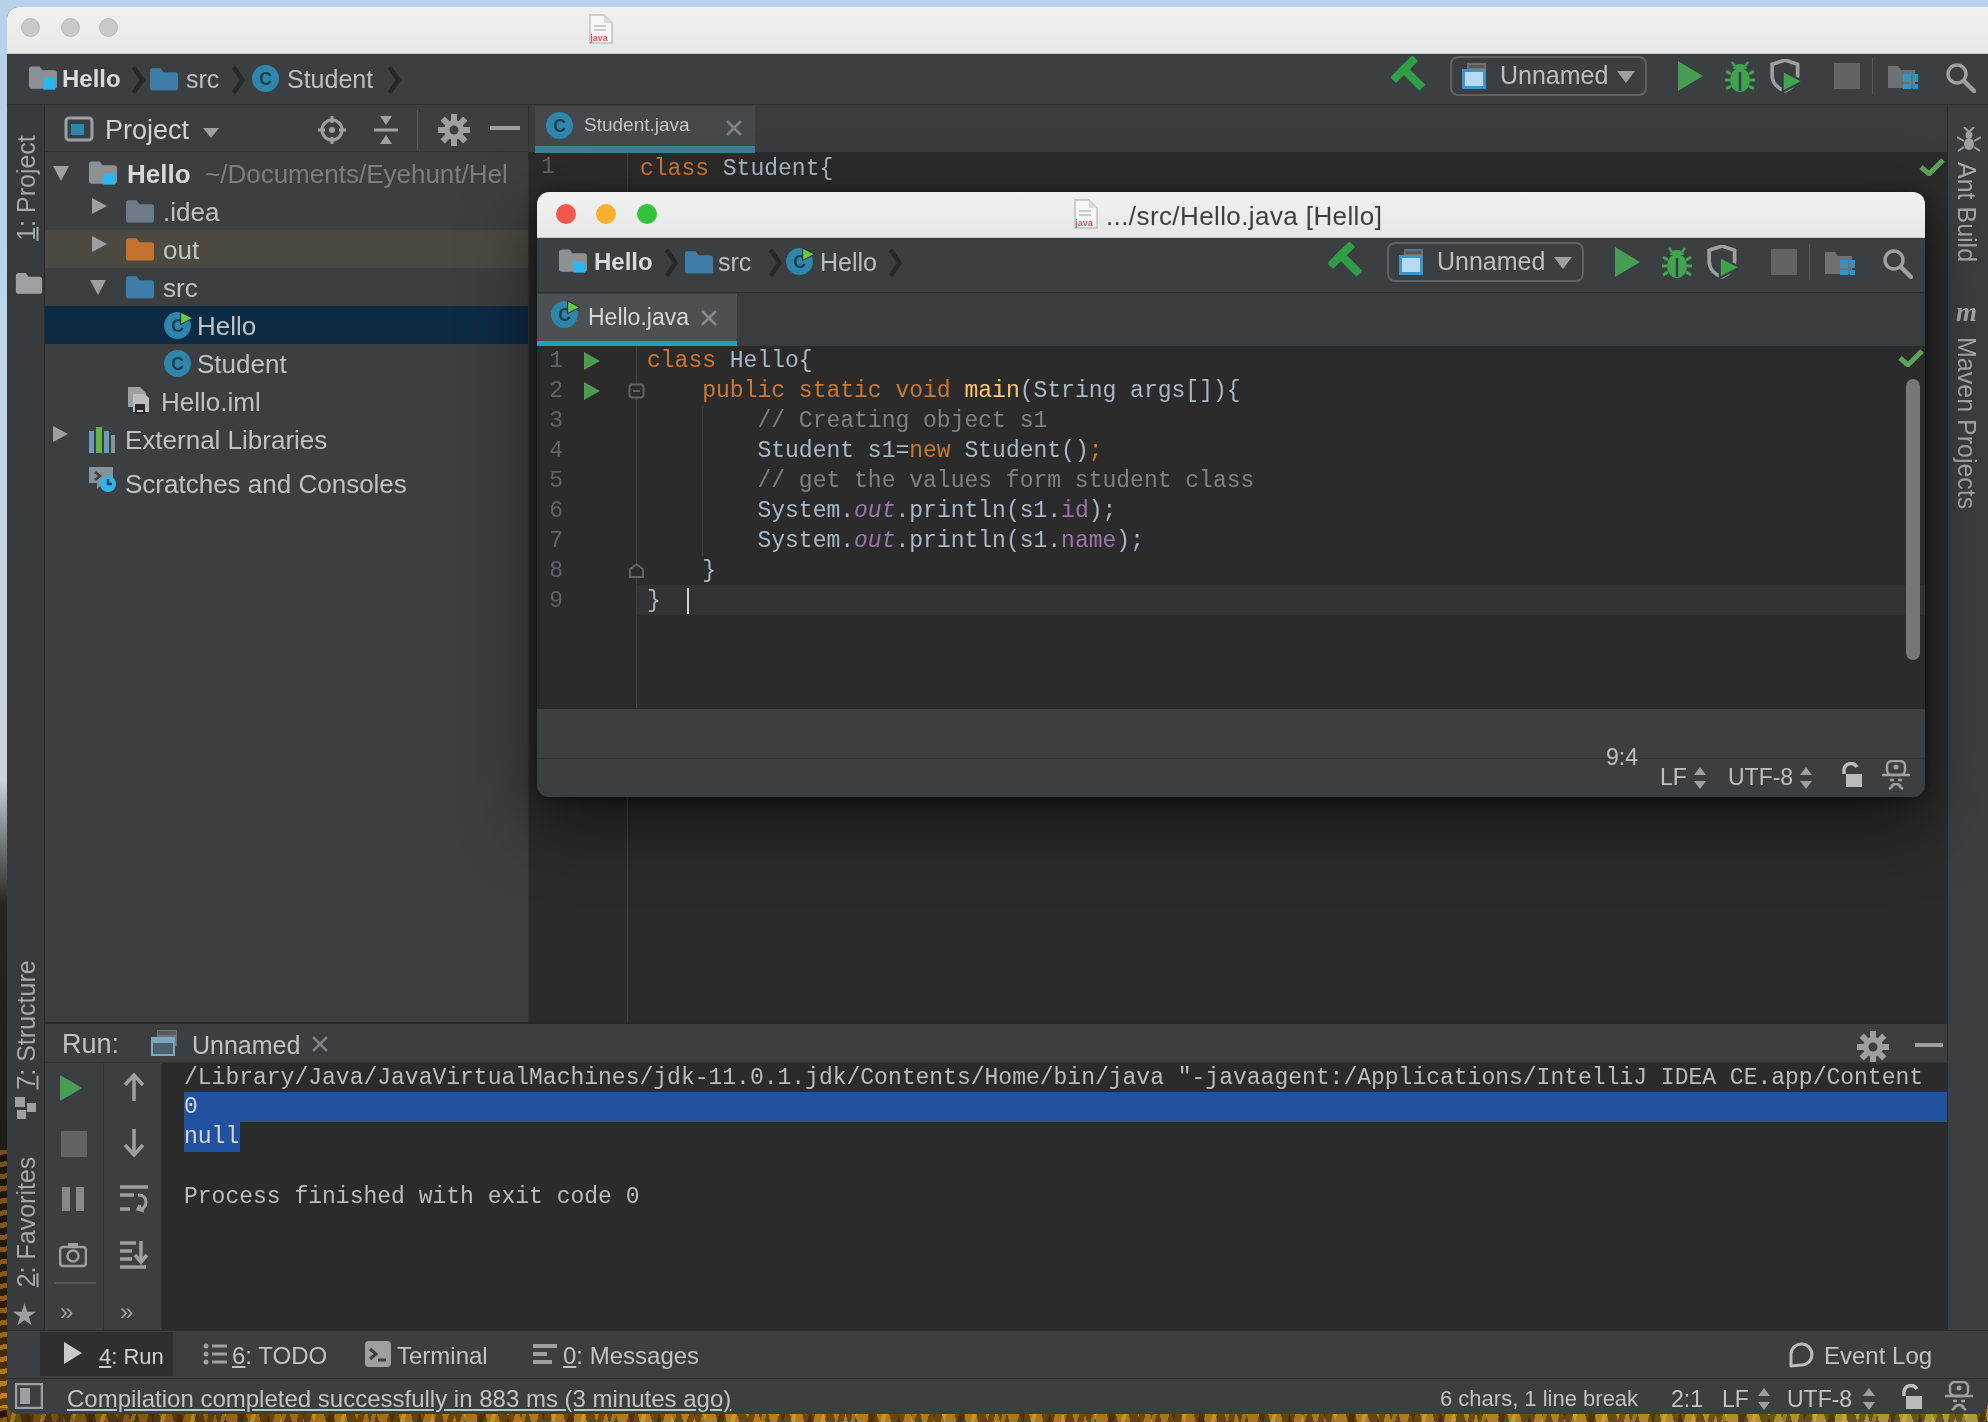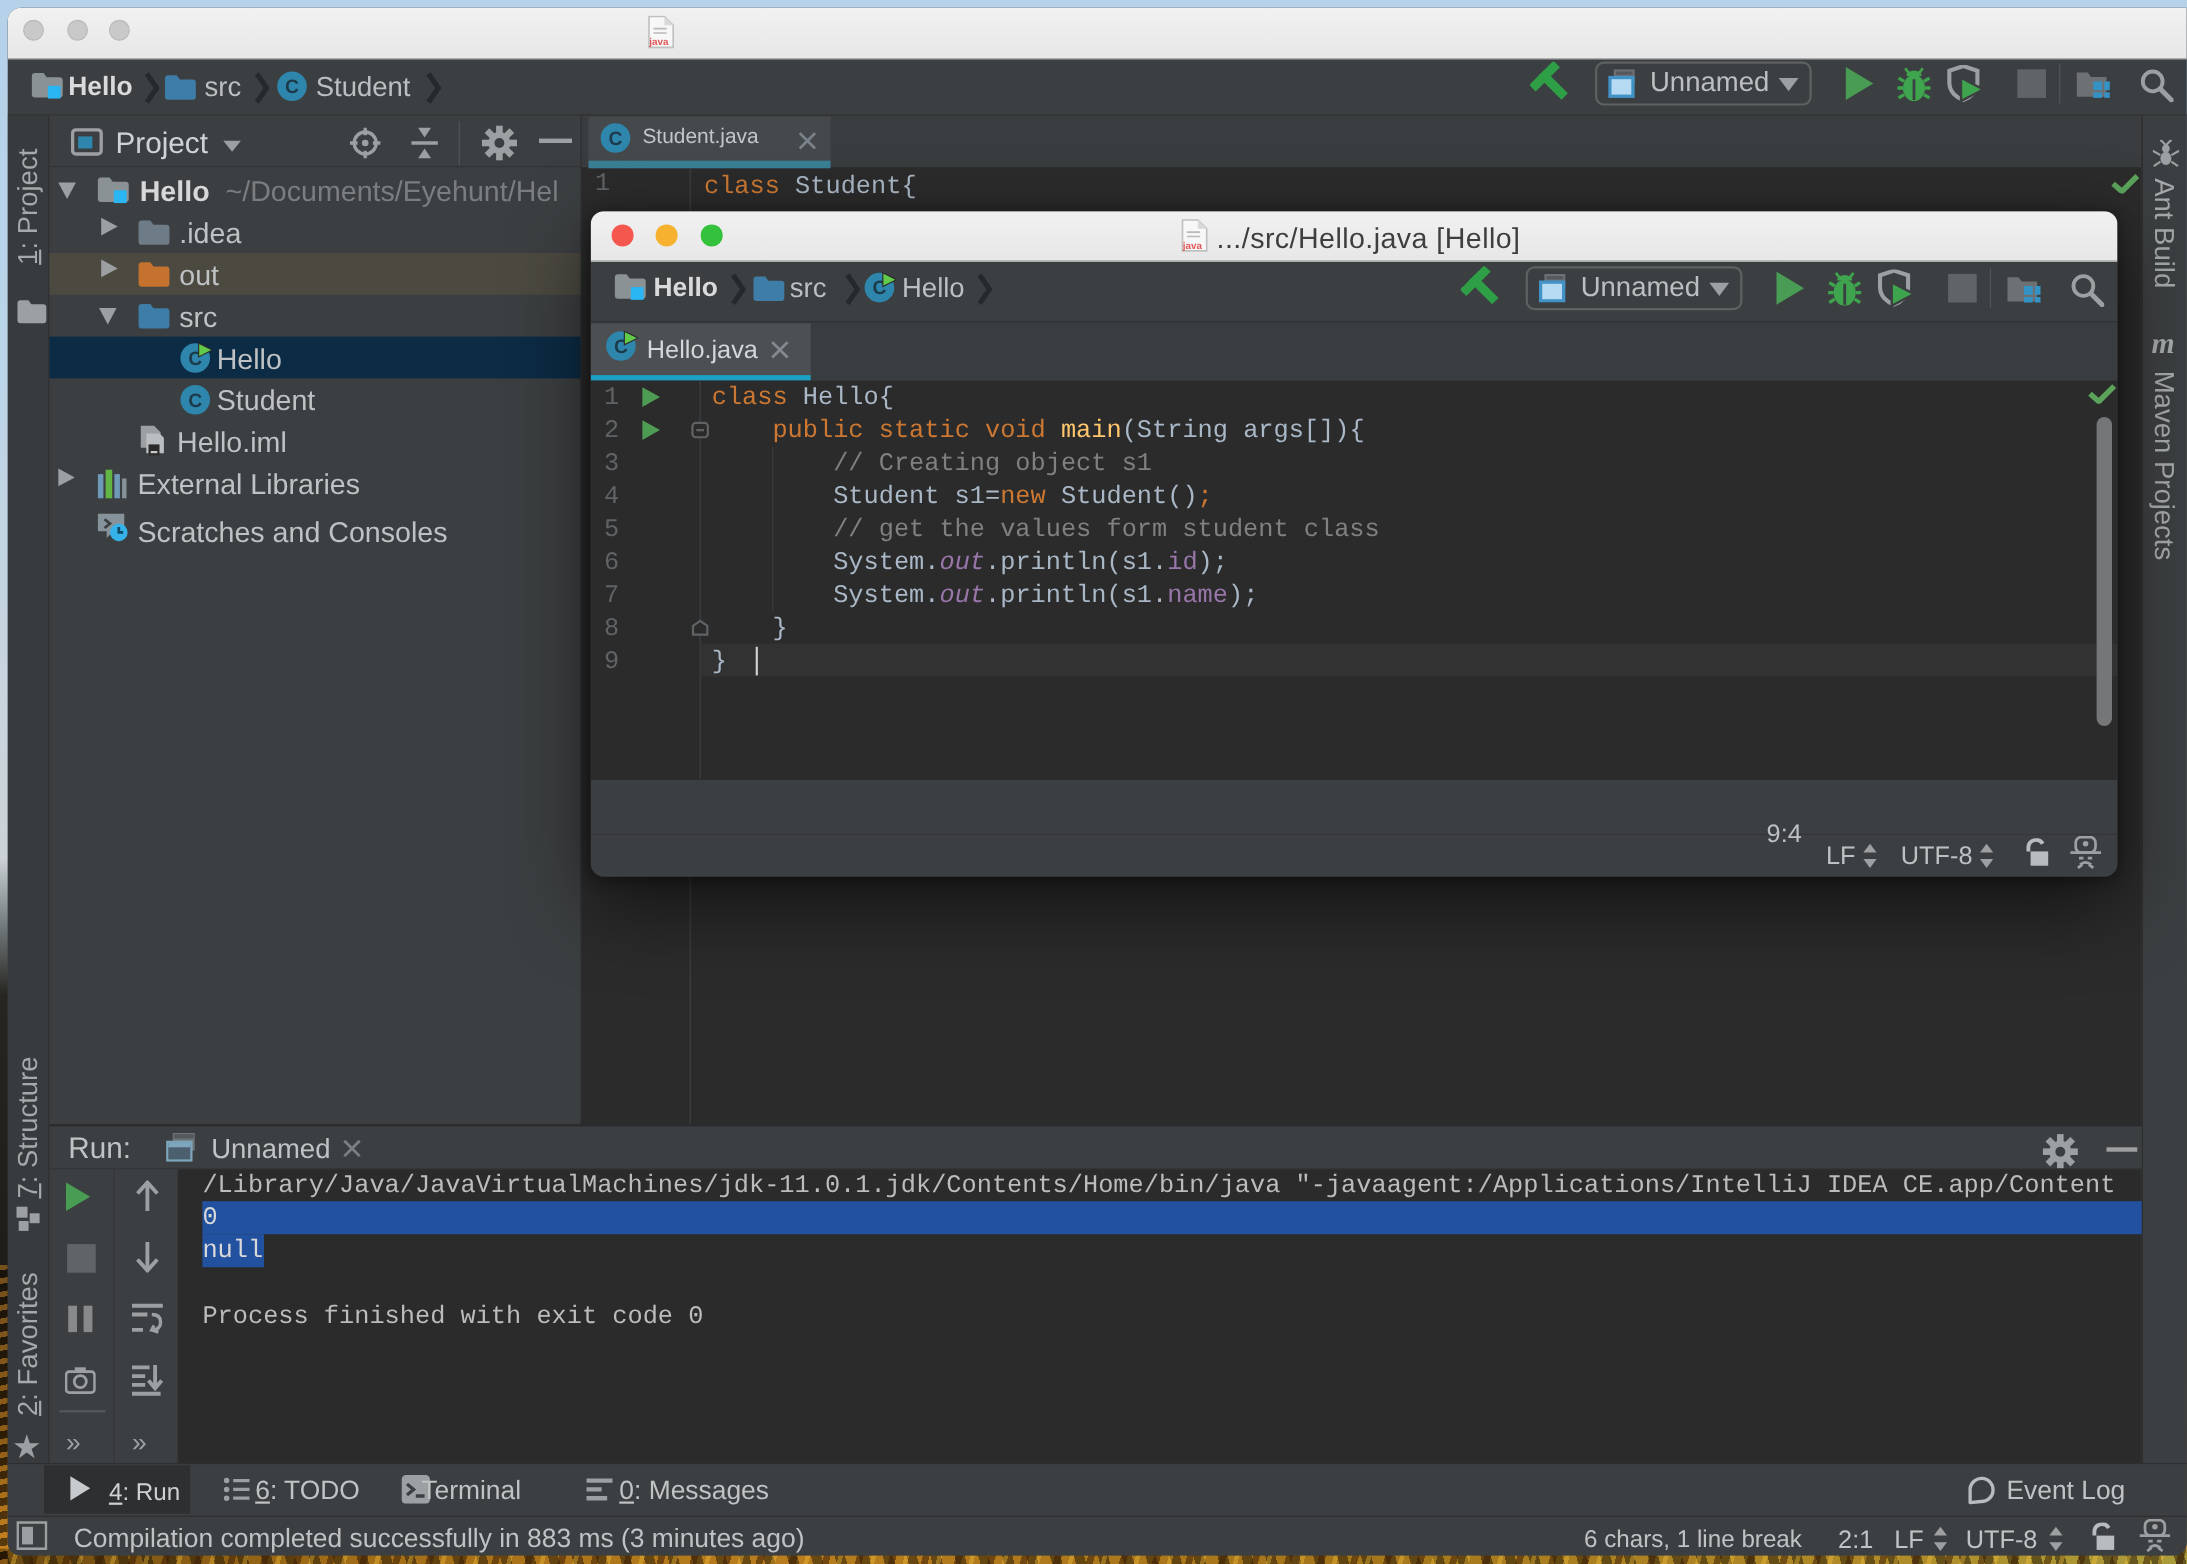--- a/index.html
+++ b/index.html
@@ -312,37 +312,37 @@
       <line x1="9" y1="12" x2="24" y2="12" stroke="#9da0a2" stroke-width="3"></line>
       <circle cx="3" cy="20" r="2.5" fill="#9da0a2"></circle>
       <line x1="9" y1="20" x2="24" y2="20" stroke="#9da0a2" stroke-width="3"></line>
     </svg>
     <div class="abs" style="left:225px;top:1335px;font-size:24px;color:#c0c3c5;"><span style="text-decoration:underline">6</span>: TODO</div>
     <svg class="abs" style="left:358px;top:1334px;" width="26" height="26" viewBox="0 0 26 26">
       <rect x="0" y="0" width="26" height="26" rx="4" fill="#9da0a2"></rect>
       <path d="M5 8 l6 5 -6 5" stroke="#3c3f41" stroke-width="3" fill="none"></path>
       <line x1="13" y1="19" x2="21" y2="19" stroke="#3c3f41" stroke-width="3"></line>
     </svg>
-    <div class="abs" style="left:376px;top:1335px;font-size:24px;color:#c0c3c5;">Terminal</div>
+    <div class="abs" style="left:390px;top:1335px;font-size:24px;color:#c0c3c5;">Terminal</div>
     <svg class="abs" style="left:526px;top:1336px;" width="24" height="22" viewBox="0 0 24 22">
       <line x1="0" y1="3" x2="24" y2="3" stroke="#9da0a2" stroke-width="4"></line>
       <line x1="0" y1="11" x2="14" y2="11" stroke="#9da0a2" stroke-width="4"></line>
       <line x1="0" y1="19" x2="19" y2="19" stroke="#9da0a2" stroke-width="4"></line>
     </svg>
     <div class="abs" style="left:556px;top:1335px;font-size:24px;color:#c0c3c5;"><span style="text-decoration:underline">0</span>: Messages</div>
     <svg class="abs" style="left:1779px;top:1334px;" width="28" height="28" viewBox="0 0 28 28">
       <path d="M5 25 L5 12 A10.5 10.5 0 1 1 15 24 L5 25 Z" fill="none" stroke="#b9bcbe" stroke-width="3" stroke-linejoin="round"></path>
     </svg>
     <div class="abs" style="left:1817px;top:1335px;font-size:24px;color:#c0c3c5;">Event Log</div>
     <div class="abs" style="left:0;top:1371px;width:1981px;height:36px;background:#3c3f41;border-top:1px solid #2c2e30;box-sizing:border-box;"></div>
     <svg class="abs" style="left:8px;top:1376px;" width="28" height="26" viewBox="0 0 28 26">
       <rect x="1" y="1" width="26" height="24" fill="none" stroke="#9da0a2" stroke-width="2.5"></rect>
       <rect x="5" y="5" width="10" height="16" fill="#9da0a2"></rect>
     </svg>
-    <div class="abs" style="left:60px;top:1378px;font-size:24px;color:#c0c3c5;">Compilation completed successfully in 883 ms (3 minutes ago)</div>
+    <div class="abs" style="left:60px;top:1378px;font-size:24px;color:#c0c3c5;text-decoration:underline;">Compilation completed successfully in 883 ms (3 minutes ago)</div>
     <div class="abs" style="left:1433px;top:1379px;font-size:22px;color:#c0c3c5;">6 chars, 1 line break</div>
     <div class="abs" style="left:1664px;top:1379px;font-size:23px;color:#c0c3c5;">2:1</div>
     <div class="abs" style="left:1715px;top:1379px;font-size:23px;color:#c0c3c5;">LF</div>
     <svg class="abs" style="left:1750px;top:1381px;" width="14" height="22" viewBox="0 0 14 22">
       <path d="M7 0 L13 8 L1 8 Z" fill="#9da0a2"></path>
       <path d="M7 22 L13 14 L1 14 Z" fill="#9da0a2"></path>
     </svg>
     <div class="abs" style="left:1780px;top:1379px;font-size:23px;color:#c0c3c5;">UTF-8</div>
     <svg class="abs" style="left:1855px;top:1381px;" width="14" height="22" viewBox="0 0 14 22">
       <path d="M7 0 L13 8 L1 8 Z" fill="#9da0a2"></path>

